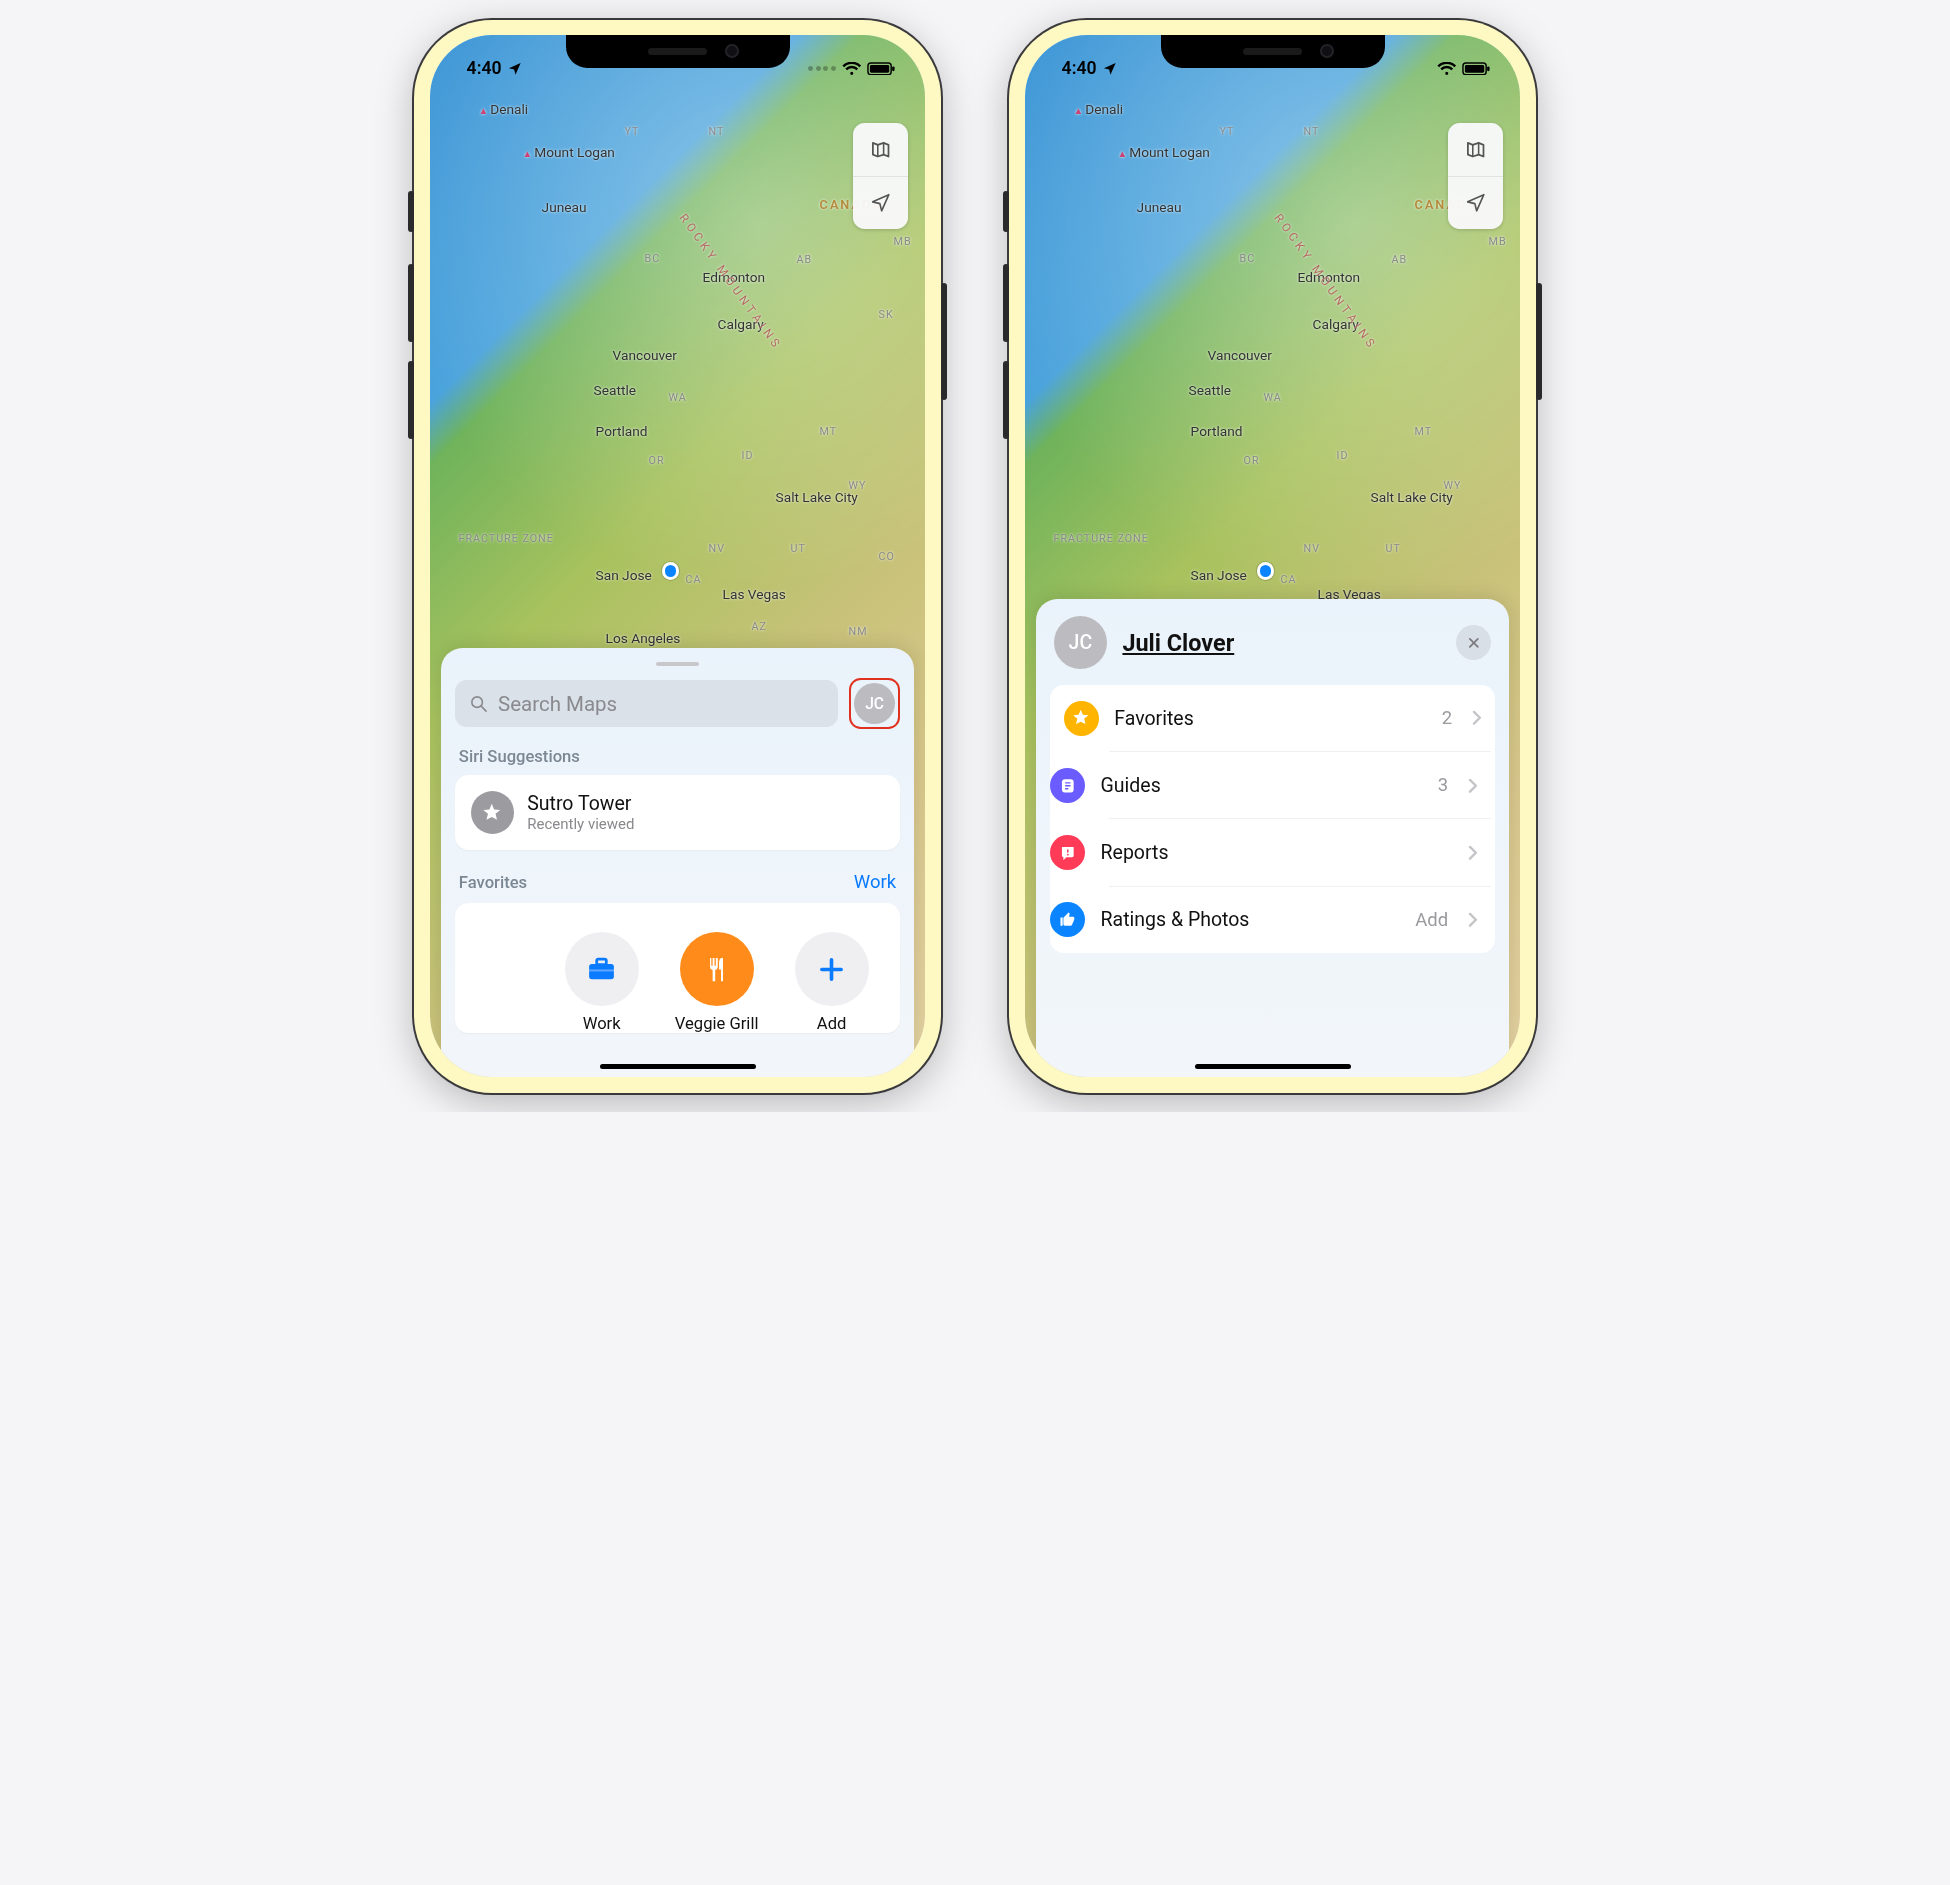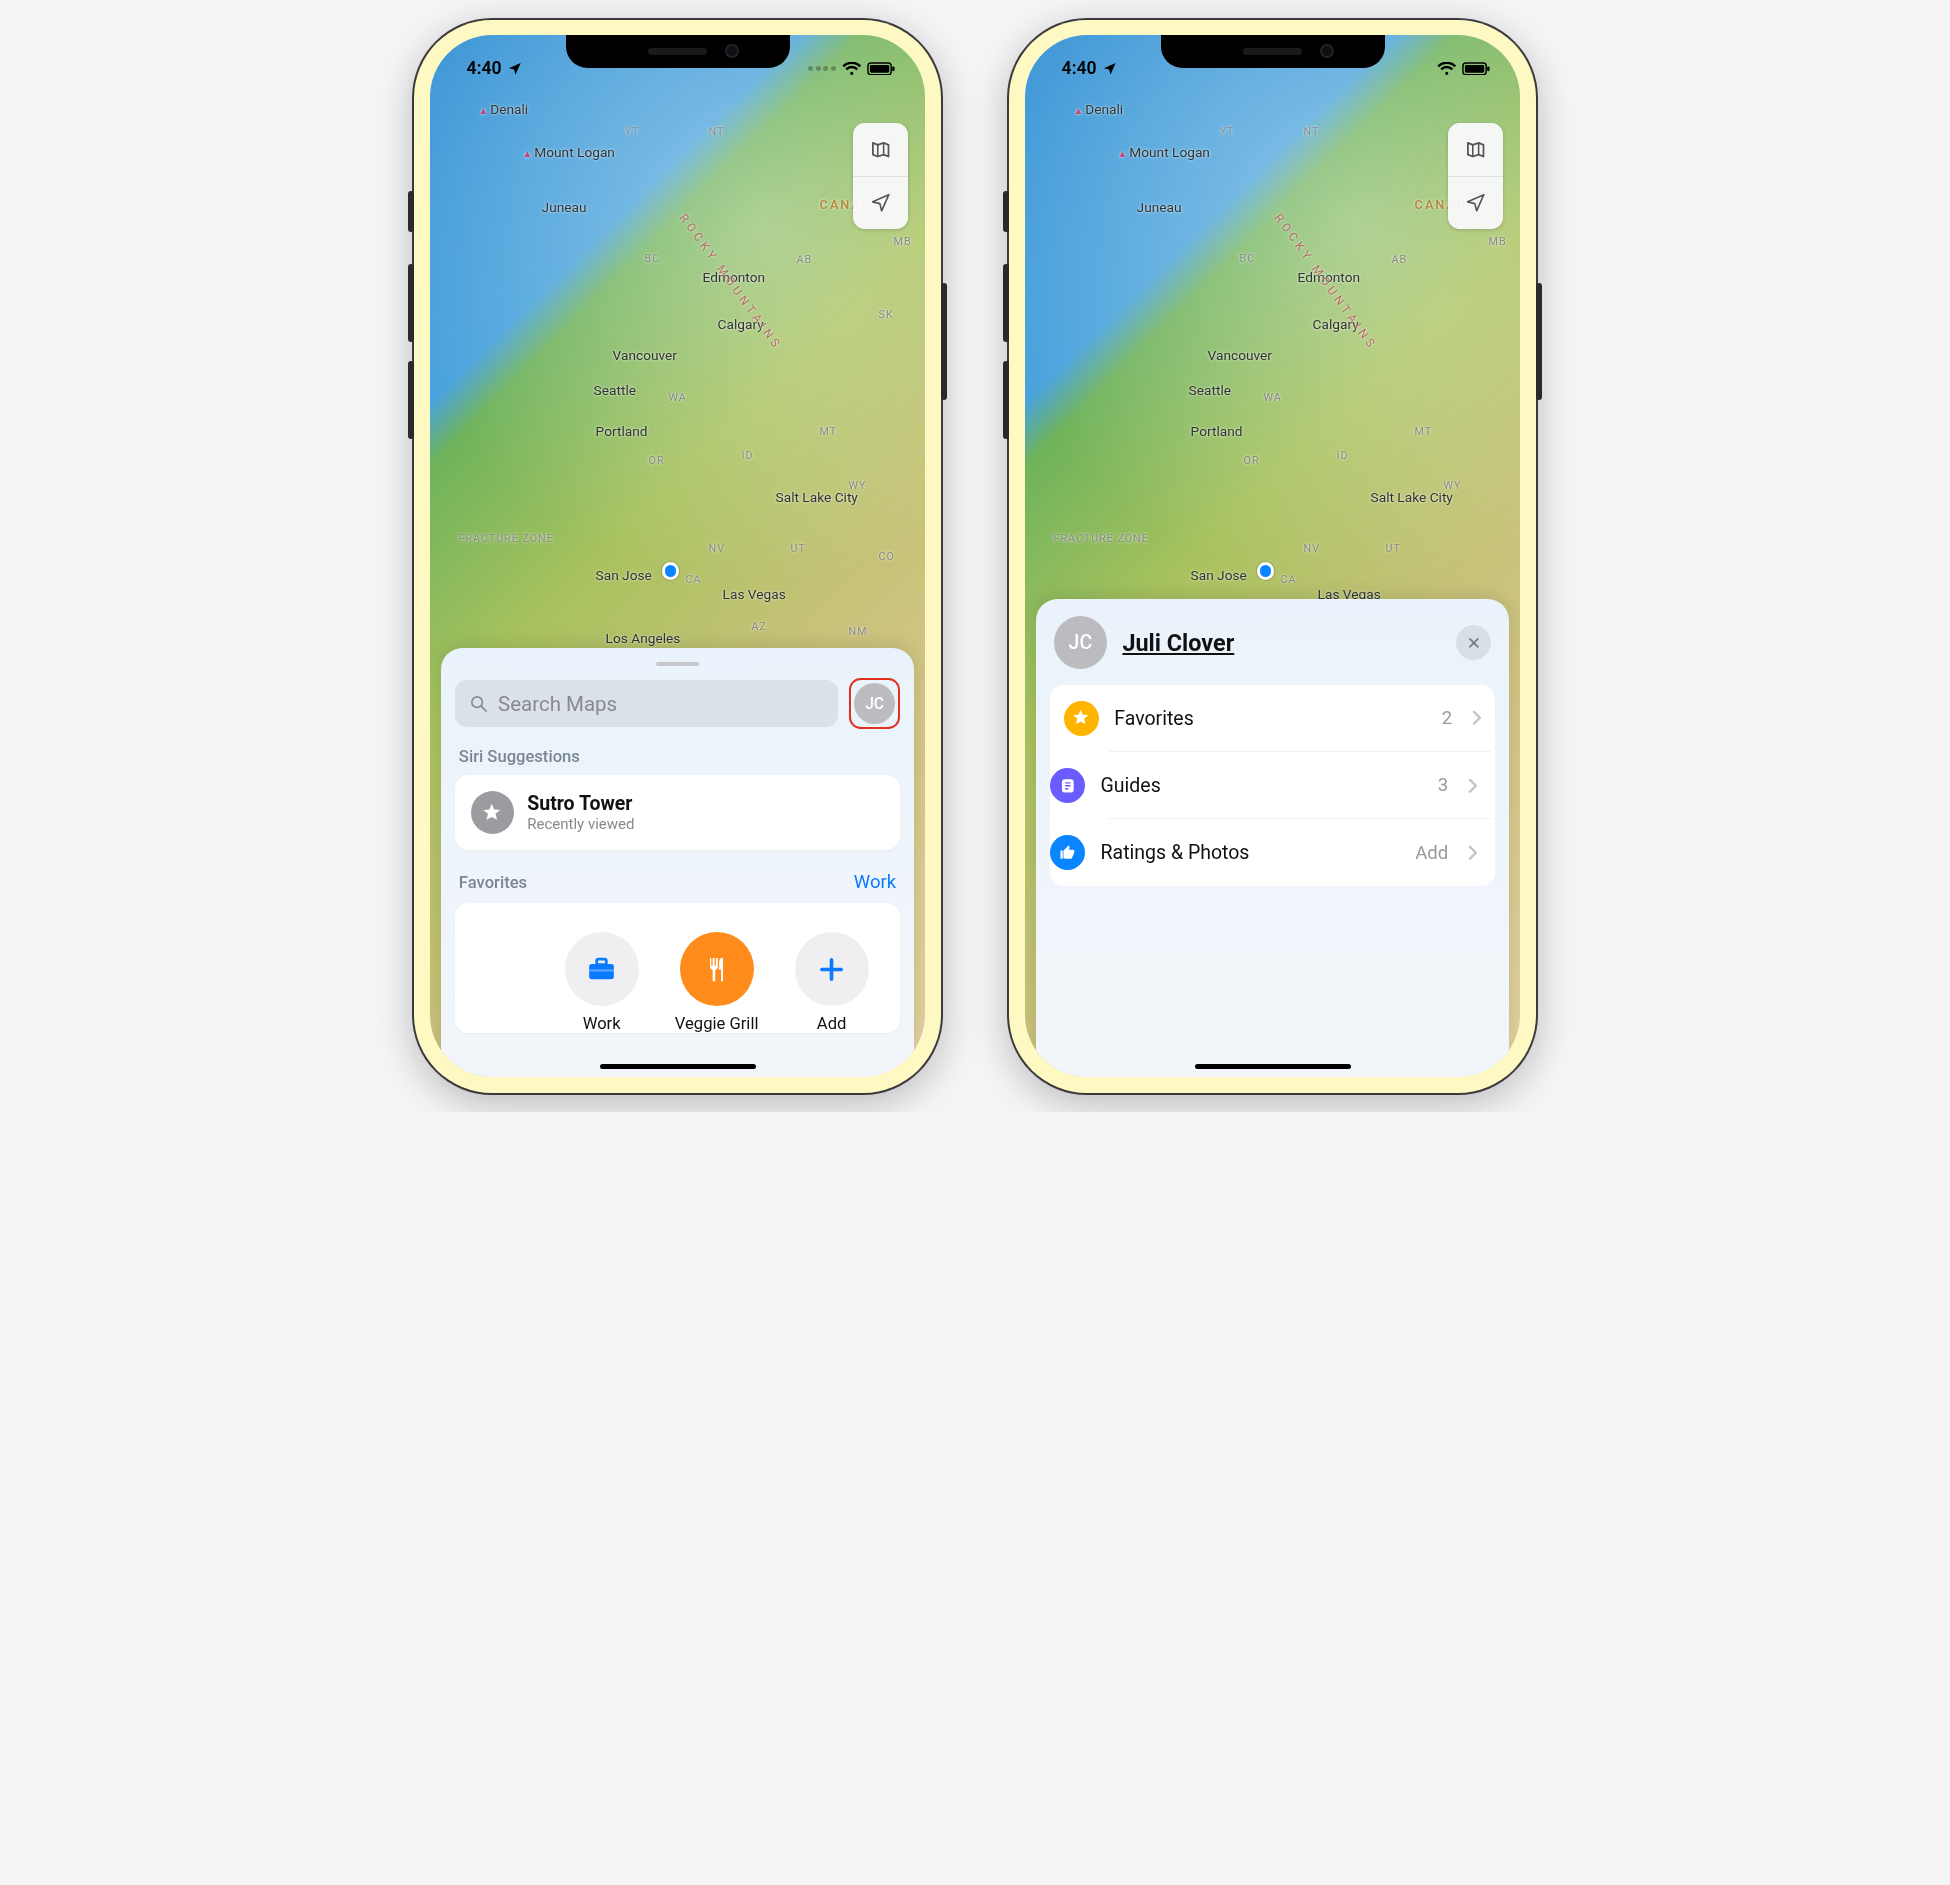--- a/index.html
+++ b/index.html
@@ -126,21 +126,21 @@
   .card {
     background:#fff; border-radius:13.7px; padding:15.6px 15.6px;
     box-shadow:0 1px 2px rgba(0,0,0,.04);
   }
   .sugg-row { display:flex; align-items:center; gap:13.7px; }
   .round-icon {
     width:43px; height:43px; border-radius:50%;
     display:flex; align-items:center; justify-content:center;
     color:#fff; flex-shrink:0;
   }
-  .sugg-title { font-size:19.5px; font-weight:700; color:#111; }
+  .sugg-title { font-size:19.5px; font-weight:400; color:#111; }
   .sugg-sub { font-size:15px; color:#8a8a8e; }
   .fav-header { display:flex; justify-content:space-between; align-items:baseline; margin:21.5px 3.9px 9.8px;}
   .fav-header .more { color:#0a7bff; font-size:18.5px; }
   .fav-row { display:flex; gap:29px; padding:13.7px 9.8px 0;justify-content:flex-end; }
   .fav-item { display:flex; flex-direction:column; align-items:center; gap:7.8px; font-size:16.6px; color:#111; min-width:86px;}
   .fav-circle {
     width:74px; height:74px; border-radius:50%; display:flex; align-items:center; justify-content:center;
     background:#efeff2;
   }
   .home-indicator {
@@ -449,20 +449,34 @@
                 <rect x="8" y="15" width="5" height="2" rx="1" fill="#6a5cff"></rect>
               </svg>
           </div>
           <div class="menu-label">Guides</div>
           <div class="menu-trail">3</div>
           <svg class="chevron" width="9.8" height="15.6" viewBox="0 0 10 16">
               <path d="M2 2l6 6-6 6" fill="none" stroke="#c5c5c9" stroke-width="2.4" stroke-linecap="round"></path>
             </svg>
         </div>
         <div class="menu-row">
+          <div class="mi" style="background:#ff3b57">
+            <svg width="17.6" height="17.6" viewBox="0 0 24 24">
+                <path d="M4 4h16v12a2 2 0 01-2 2H10l-4 4v-4H6a2 2 0 01-2-2V4z" fill="#fff"></path>
+                <rect x="11" y="7" width="2" height="5" rx="1" fill="#ff3b57"></rect>
+                <circle cx="12" cy="14.5" r="1.2" fill="#ff3b57"></circle>
+              </svg>
+          </div>
+          <div class="menu-label">Reports</div>
+          <div class="menu-trail"></div>
+          <svg class="chevron" width="9.8" height="15.6" viewBox="0 0 10 16">
+              <path d="M2 2l6 6-6 6" fill="none" stroke="#c5c5c9" stroke-width="2.4" stroke-linecap="round"></path>
+            </svg>
+        </div>
+        <div class="menu-row">
           <div class="mi" style="background:#0a84ff">
             <svg width="17.6" height="17.6" viewBox="0 0 24 24" fill="#fff">
                 <path d="M2 20h3V9H2v11zm19-10c0-1.1-.9-2-2-2h-5.3l.8-3.8v-.3c0-.4-.2-.8-.4-1.1L13 2 6.6 8.4C6.2 8.8 6 9.3 6 9.8V18c0 1.1.9 2 2 2h8c.8 0 1.5-.5 1.8-1.2l2.9-6.8c.1-.2.2-.5.2-.8v-1.2z"></path>
               </svg>
           </div>
           <div class="menu-label">Ratings &amp; Photos</div>
           <div class="menu-trail">Add</div>
           <svg class="chevron" width="9.8" height="15.6" viewBox="0 0 10 16">
               <path d="M2 2l6 6-6 6" fill="none" stroke="#c5c5c9" stroke-width="2.4" stroke-linecap="round"></path>
             </svg>

